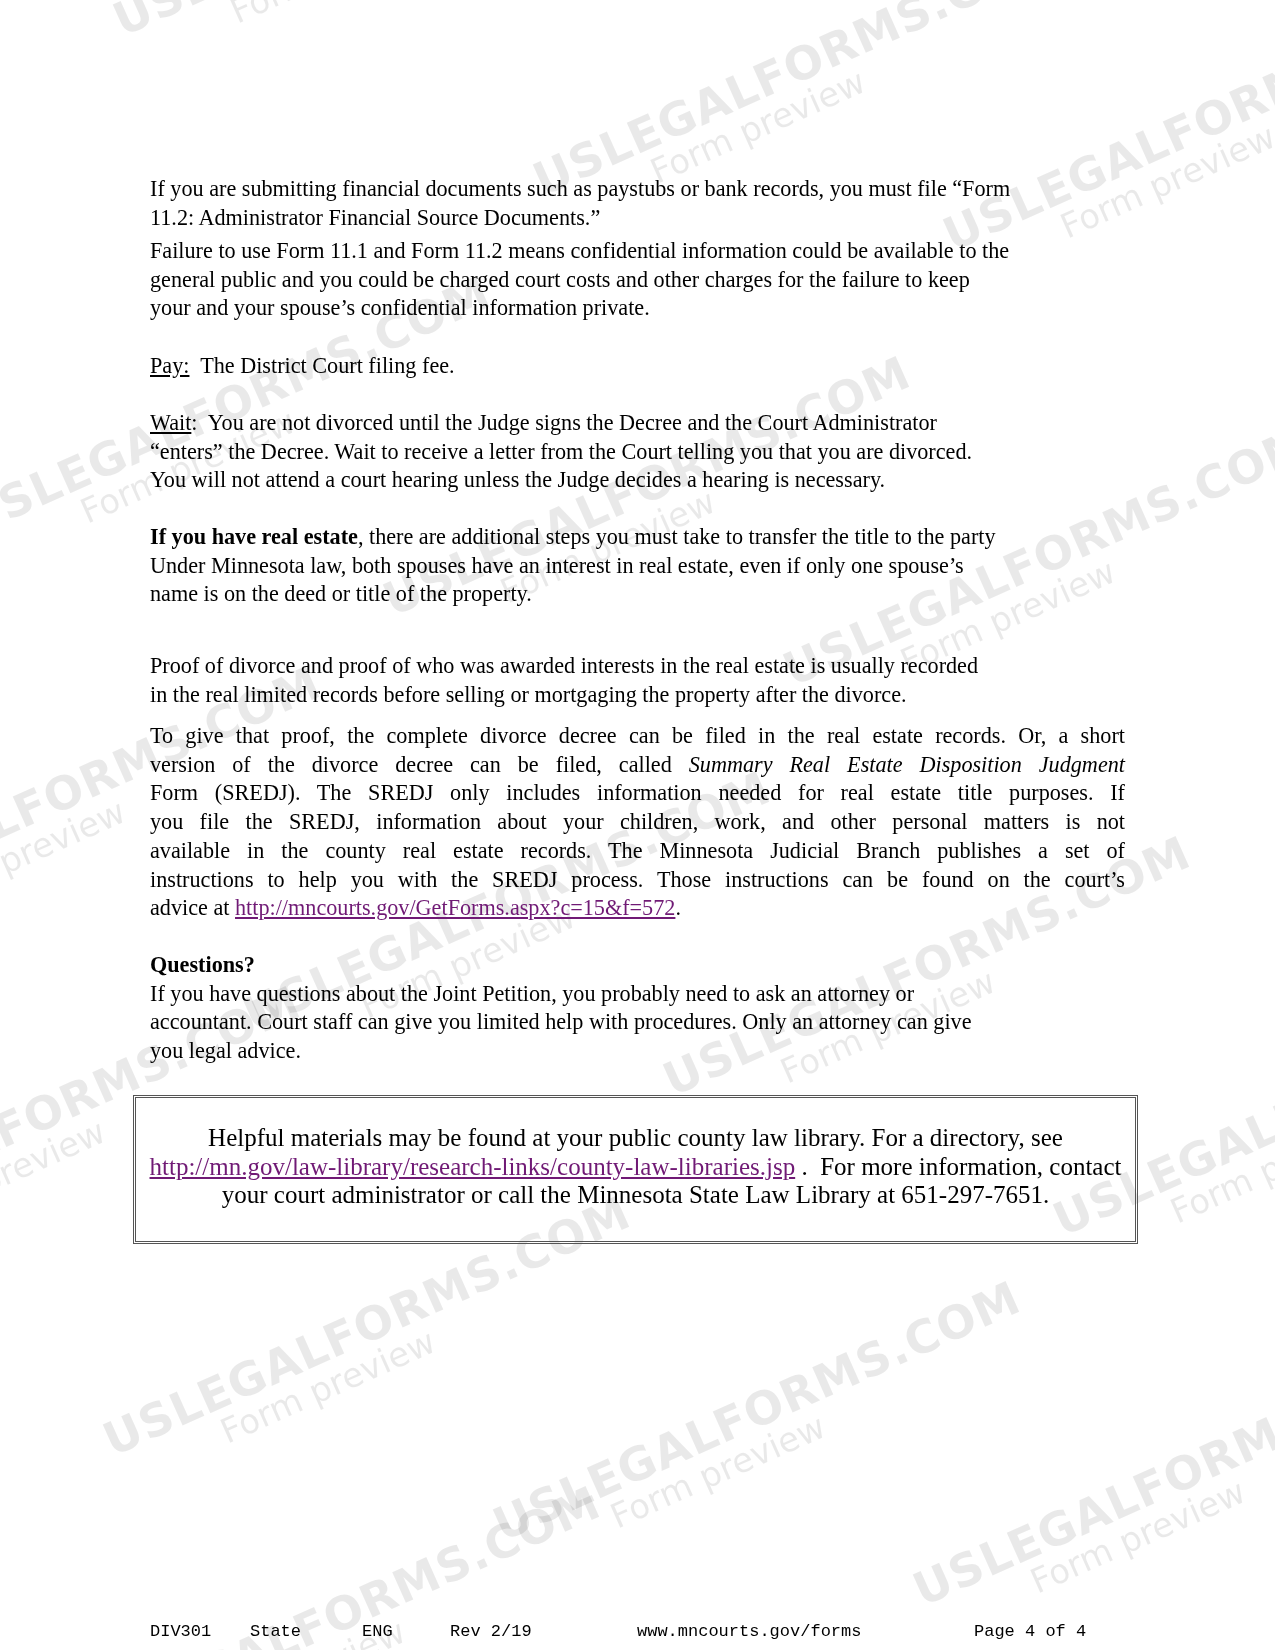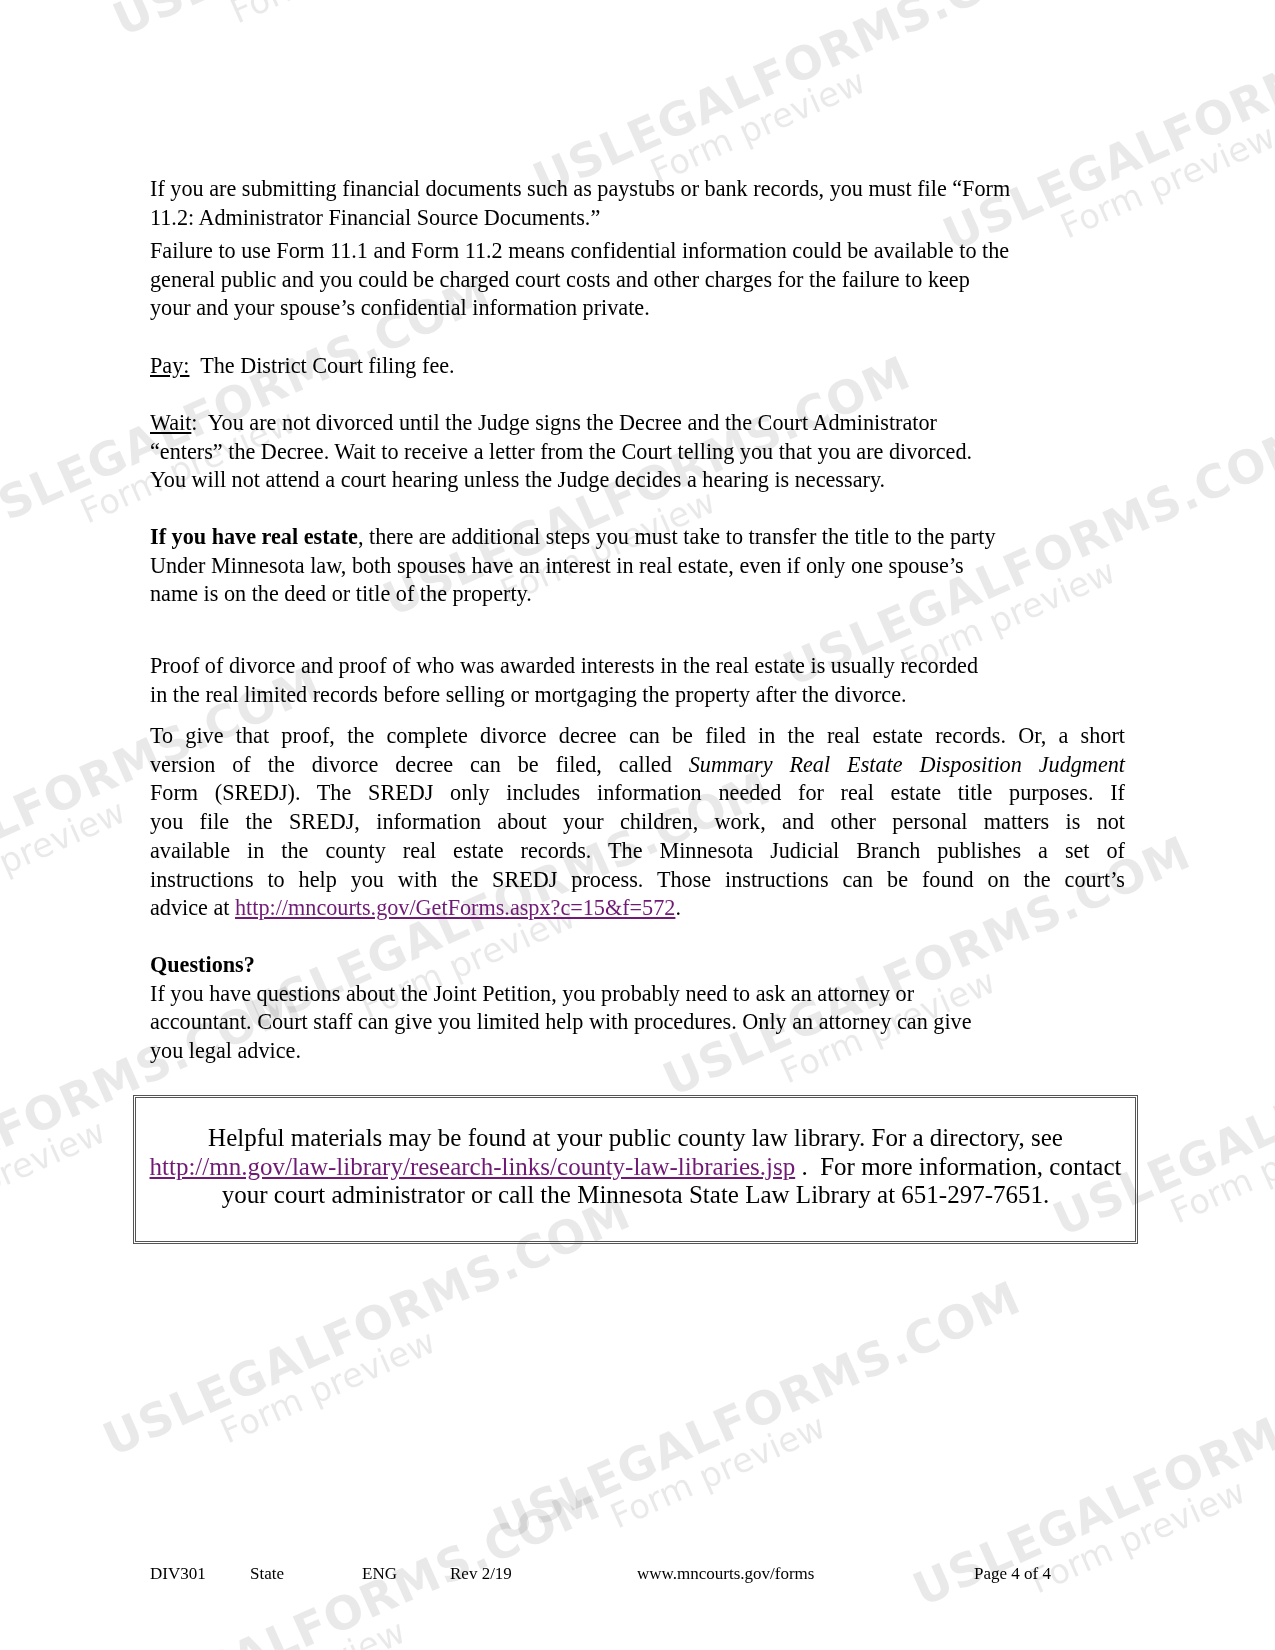--- a/index.html
+++ b/index.html
@@ -21,22 +21,22 @@
   .box {
     position: absolute; left: 133px; top: 1095px; width: 1005px; height: 149px;
     border: 3px double #555; box-sizing: border-box;
   }
   .boxtxt {
     position: absolute; left: 136px; width: 999px; top: 1124px;
     font-family: "Liberation Serif", "DejaVu Serif", serif;
     font-size: 25px; line-height: 28.7px; color: #000; text-align: center;
   }
   .footer {
-    position: absolute; top: 1564px; height: 22px;
-    font-family: Liberation Serif, serif;
+    position: absolute; top: 1622px; height: 22px;
+    font-family: Liberation Mono, monospace;
     font-size: 17px; color: #000; white-space: nowrap;
   }
   .wm { position: absolute; pointer-events: none; transform-origin: left bottom; white-space: nowrap; }
   .wm .w1 { display: block; font-family: "DejaVu Sans", sans-serif; font-weight: bold; font-size: 46px; color: rgba(0,0,0,0.085); letter-spacing: 1px; }
   .wm .w2 { display: block; font-family: "DejaVu Sans", sans-serif; font-size: 34px; color: rgba(0,0,0,0.085); margin-left: 110px; margin-top: -8px; }
 </style>
 </head>
 <body>
 
 <div class="page">

